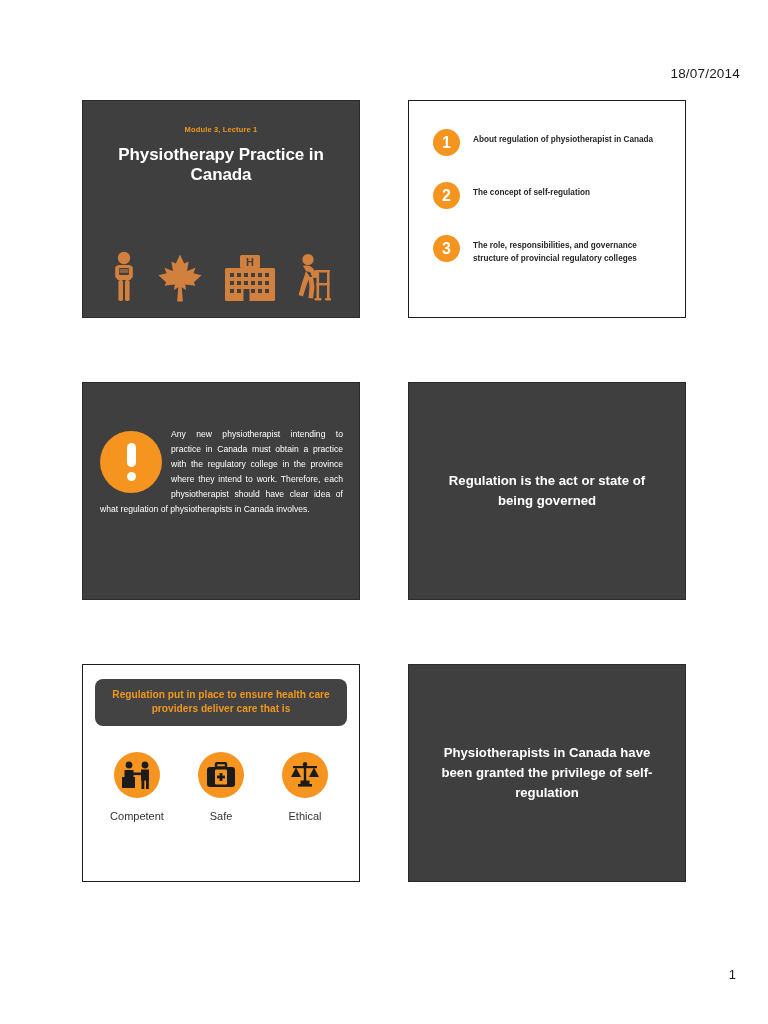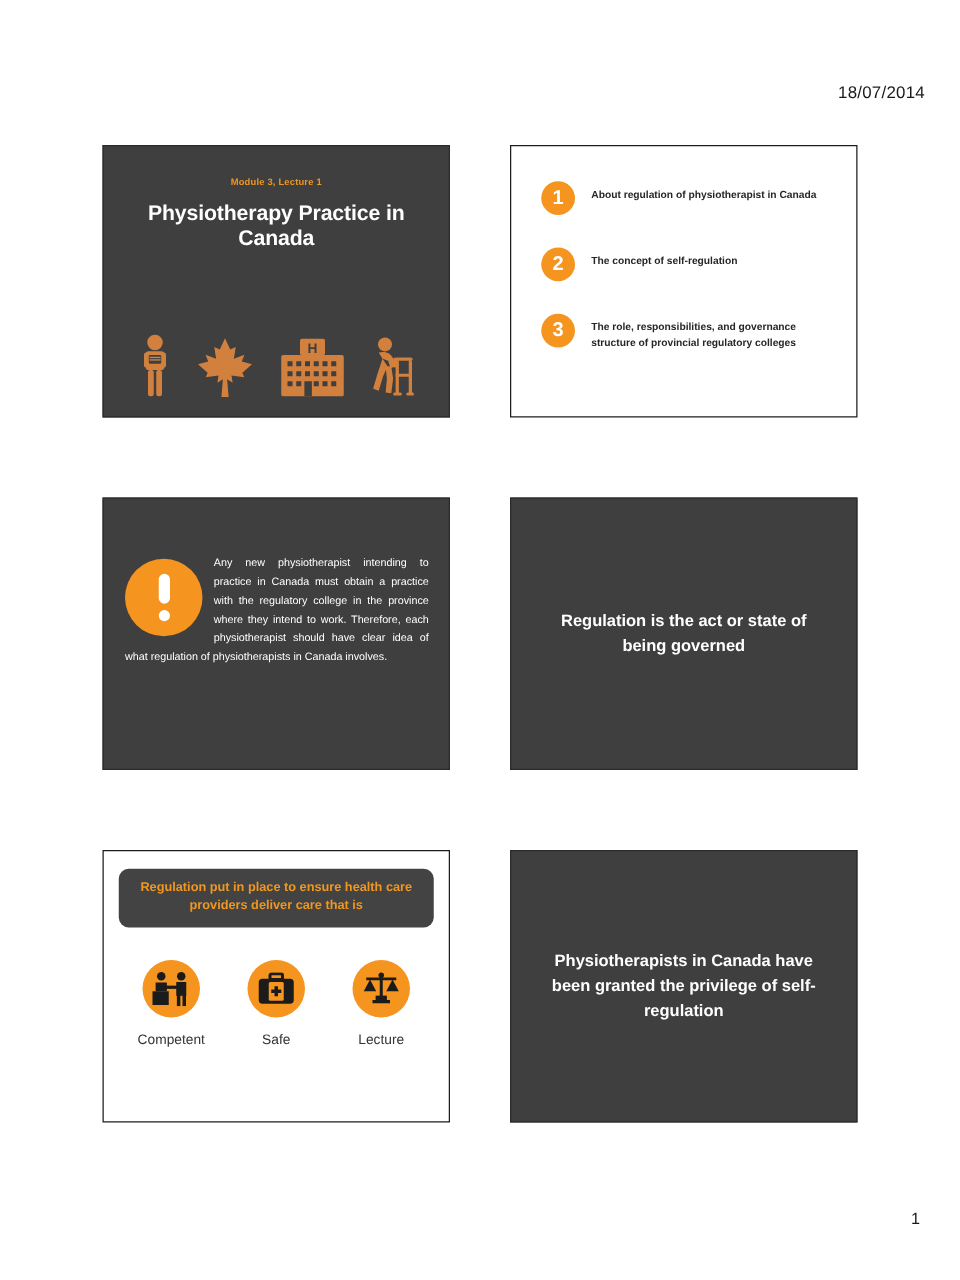--- a/index.html
+++ b/index.html
@@ -28,21 +28,21 @@
     position: absolute;
     bottom: 42px;
     right: 32px;
     font-size: 13px;
     color: #1a1a1a;
   }
 
   .slide-grid {
     position: absolute;
     left: 82px;
-    top: 116px;
+    top: 100px;
     width: 604px;
   }
   .slide-row {
     display: flex;
     justify-content: space-between;
     margin-bottom: 64px;
   }
   .slide {
     width: 278px;
     height: 218px;
@@ -398,21 +398,21 @@
               <svg width="30" height="28" viewBox="0 0 30 28">
                 <rect x="13.8" y="2" width="2.4" height="22" fill="#1b1b1b"></rect>
                 <rect x="3" y="5" width="24" height="2.2" fill="#1b1b1b"></rect>
                 <circle cx="15" cy="3.2" r="2.2" fill="#1b1b1b"></circle>
                 <path d="M6 6.5 L1 16 h10 z" fill="#1b1b1b"></path>
                 <path d="M24 6.5 L19 16 h10 z" fill="#1b1b1b"></path>
                 <rect x="8" y="23" width="14" height="2.6" fill="#1b1b1b"></rect>
                 <rect x="10.5" y="19.5" width="9" height="4" fill="#1b1b1b"></rect>
               </svg>
             </div>
-            <div class="s5-label">Lecture</div>
+            <div class="s5-label">Ethical</div>
           </div>
 
         </div>
       </div>
     </div>
 
     <div class="slide dark">
       <div class="statement">
         <p>Physiotherapists in Canada have been granted the privilege of self-regulation</p>
       </div>

